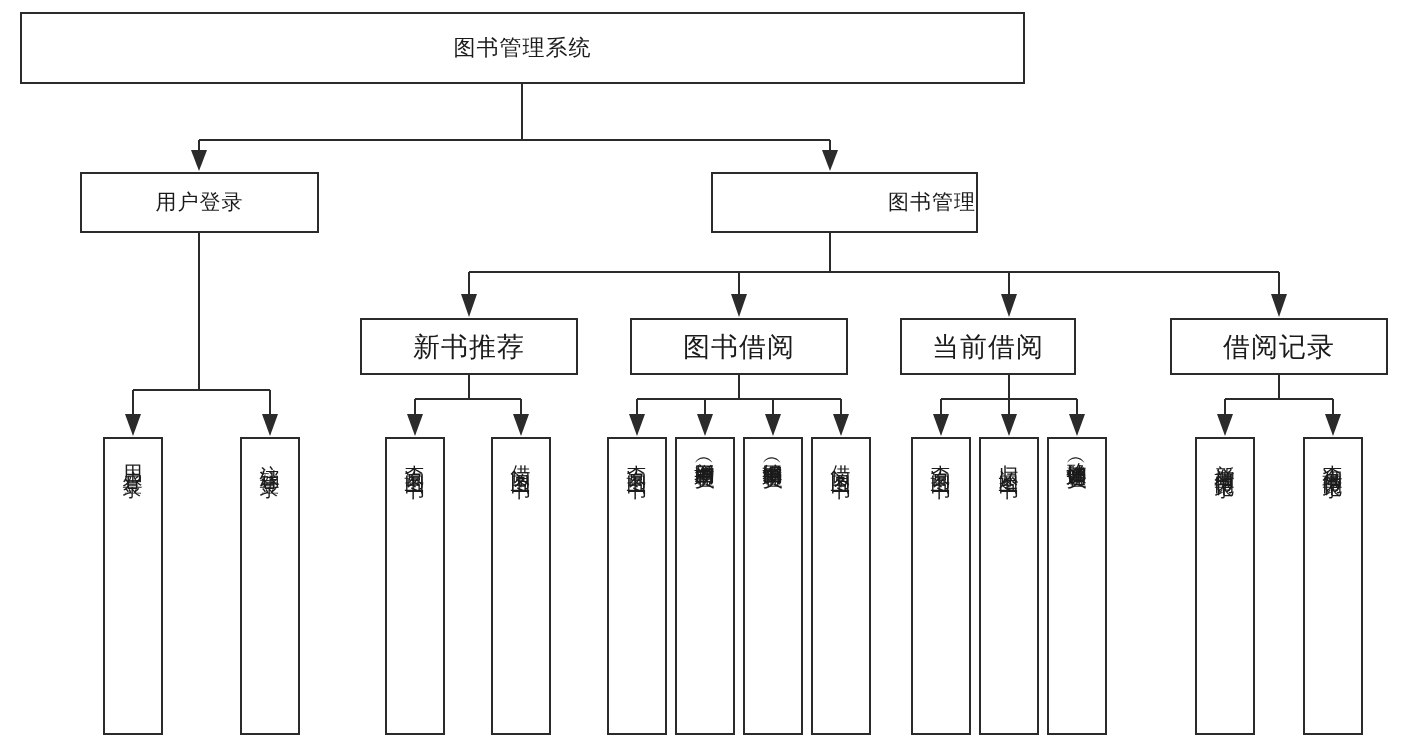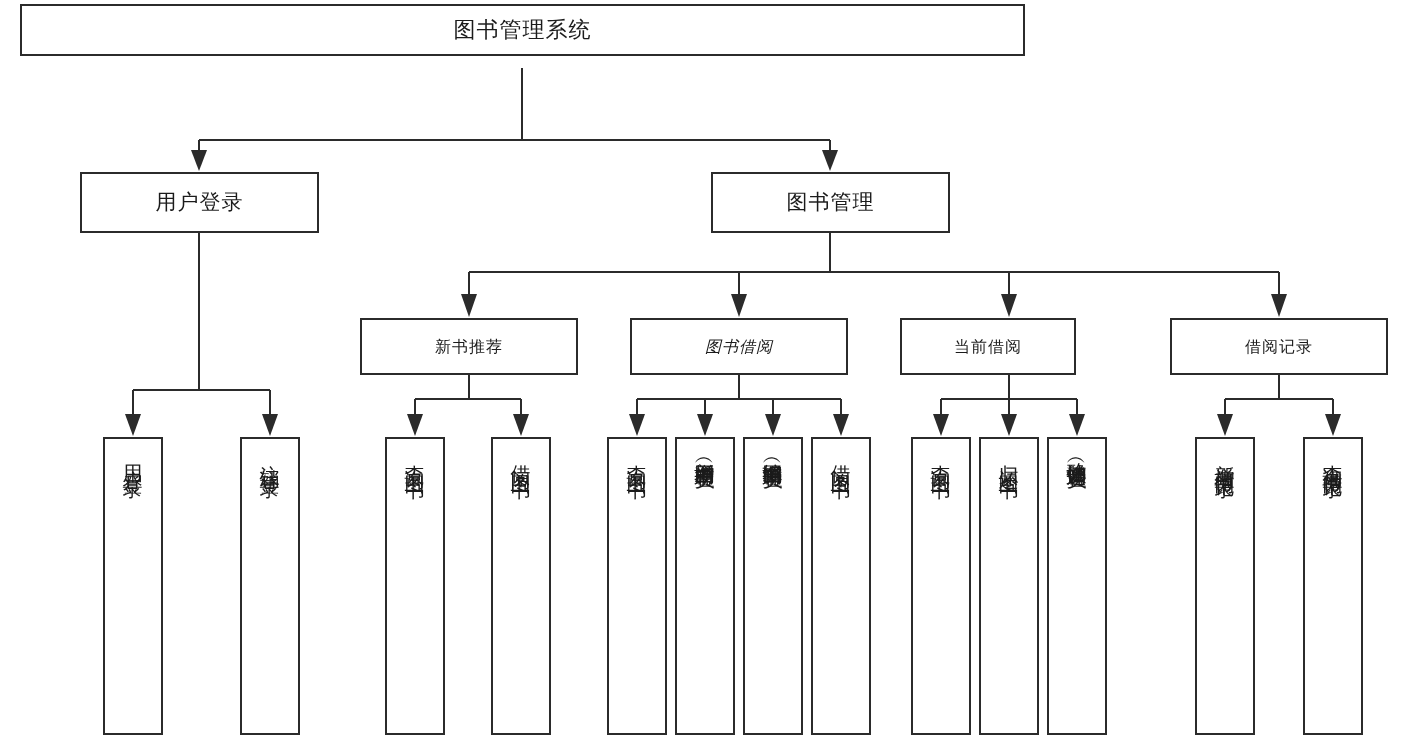--- a/index.html
+++ b/index.html
@@ -46,21 +46,21 @@
   .node .lbl{
     font-size:21px;
     line-height:1.25;
     letter-spacing:1px;
     color:#1b1b1b;
     white-space:nowrap;
     text-align:center;
   }
   .node.root .lbl{ font-size:22px; }
   .node.lvl1 .lbl{ font-size:21px; }
-  .node.lvl2 .lbl{ font-size:16px; }
+  .node.lvl2 .lbl{ font-size:27px; }
 
   
   .node.leaf{
     align-items:flex-start;
     justify-content:center;
     padding-top:6px;
   }
   .node.leaf .lbl{
     writing-mode:vertical-rl;
     text-orientation:upright;
@@ -146,35 +146,35 @@
     <polygon points="1069,414 1085,414 1077,436"></polygon>
 
     <line x1="1279" y1="375" x2="1279" y2="399"></line>
     <line x1="1225" y1="399" x2="1333" y2="399"></line>
     <line x1="1225" y1="399" x2="1225" y2="416"></line>
     <polygon points="1217,414 1233,414 1225,436"></polygon>
     <line x1="1333" y1="399" x2="1333" y2="416"></line>
     <polygon points="1325,414 1341,414 1333,436"></polygon>
   </svg>
 
-  <div class="node root" style="left:20px; top:4px; width:1005px; height:52px;">
+  <div class="node root" style="left:20px; top:12px; width:1005px; height:72px;">
     <span class="lbl">图书管理系统</span>
   </div>
 
   <div class="node lvl1" style="left:80px; top:172px; width:239px; height:61px;">
     <span class="lbl">用户登录</span>
   </div>
-  <div class="node lvl1" style="left:711px; top:172px; width:239px; height:61px;">
+  <div class="node lvl1" style="left:711px; top:172px; width:267px; height:61px;justify-content:flex-end;">
     <span class="lbl">图书管理</span>
   </div>
 
   <div class="node lvl2" style="left:360px; top:318px; width:218px; height:57px;">
     <span class="lbl">新书推荐</span>
   </div>
-  <div class="node lvl2" style="left:630px; top:318px; width:218px; height:57px;font-style:italic;">
+  <div class="node lvl2" style="left:630px; top:318px; width:218px; height:57px;">
     <span class="lbl">图书借阅</span>
   </div>
   <div class="node lvl2" style="left:900px; top:318px; width:176px; height:57px;">
     <span class="lbl">当前借阅</span>
   </div>
   <div class="node lvl2" style="left:1170px; top:318px; width:218px; height:57px;">
     <span class="lbl">借阅记录</span>
   </div>
 
   <div class="node leaf" style="left:103px; top:437px; width:60px; height:298px;">

